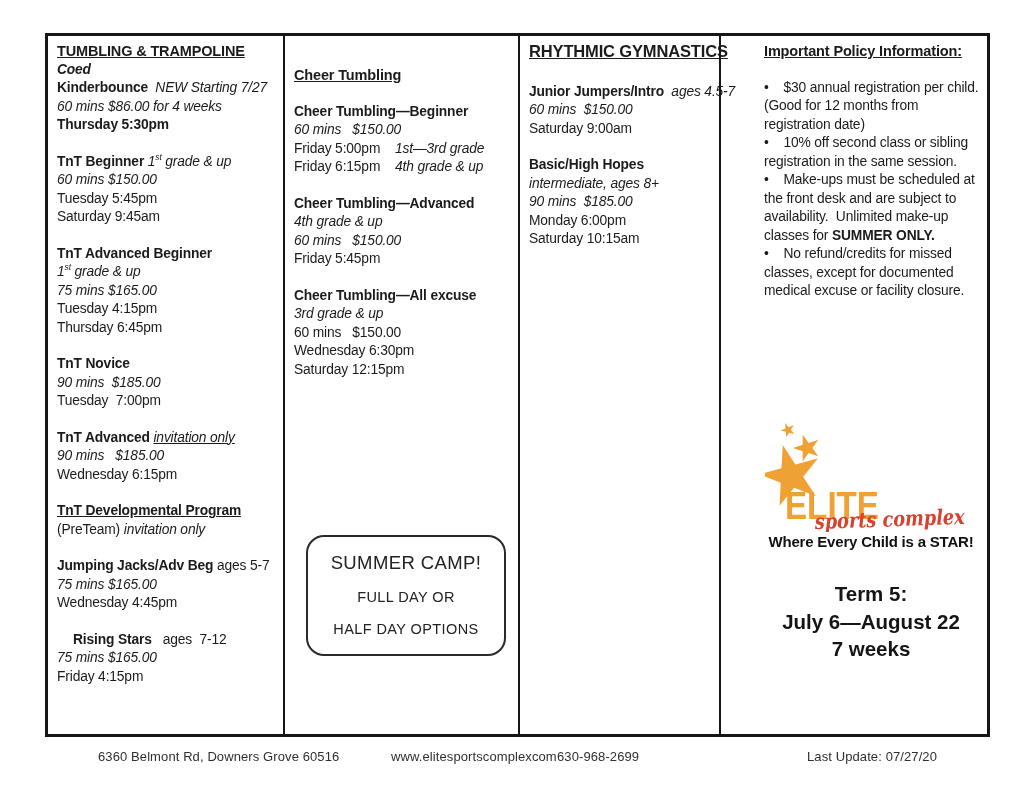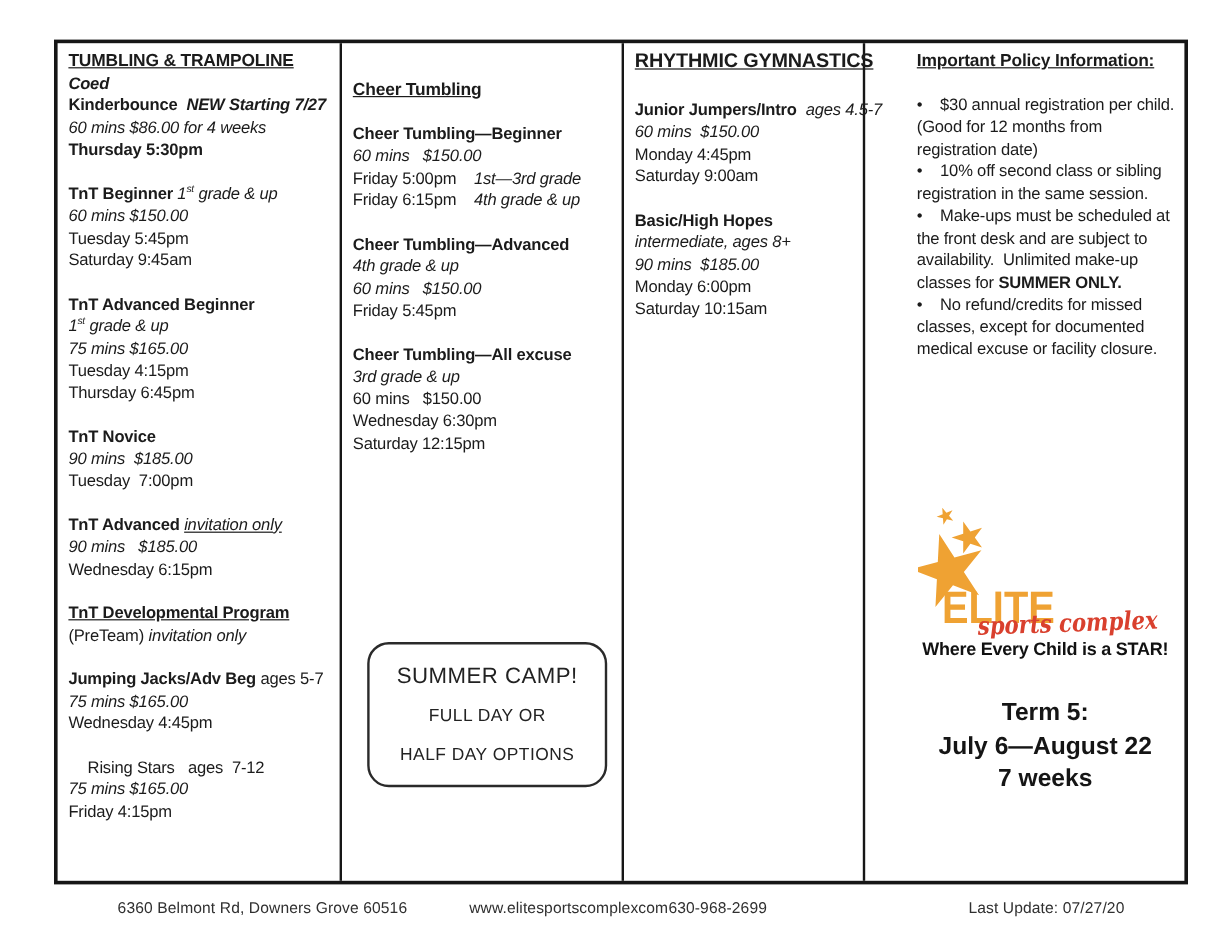--- a/index.html
+++ b/index.html
@@ -49,21 +49,21 @@
 <body>
 
 <div class="sheet">
   <div class="grid">
 
     <div class="col c0">
       <div class="colflow">
           <div class="block">
             <div class="line" style="font-size: 14.5px;"><span style="font-weight: bold; text-decoration: underline;">TUMBLING &amp; TRAMPOLINE</span></div>
             <div class="line"><span style="font-weight: bold; font-style: italic;">Coed</span></div>
-            <div class="line"><span style="font-weight: bold;">Kinderbounce </span><span style="font-weight: bold; font-style: italic; margin-top: 44px;"> NEW Starting 7/27</span></div>
+            <div class="line"><span style="font-weight: bold;">Kinderbounce </span><span style="font-weight: normal; font-style: italic; margin-top: 44px;"> NEW Starting 7/27</span></div>
             <div class="line"><span style="font-style: italic;">60 mins $86.00 for 4 weeks</span></div>
             <div class="line"><span style="font-weight: bold;">Thursday 5:30pm</span></div>
           </div>
           <div class="block">
             <div class="line"><span style="font-weight: bold;">TnT Beginner </span><span style="font-style: italic;">1</span><sup style="font-style: italic;">st</sup><span style="font-style: italic;"> grade &amp; up</span></div>
             <div class="line"><span style="font-style: italic;">60 mins $150.00</span></div>
             <div class="line"><span>Tuesday 5:45pm</span></div>
             <div class="line"><span>Saturday 9:45am</span></div>
           </div>
           <div class="block">
@@ -86,21 +86,21 @@
           <div class="block">
             <div class="line"><span style="font-weight: bold; text-decoration: underline;">TnT Developmental Program</span></div>
             <div class="line"><span>(PreTeam) </span><span style="font-style: italic;">invitation only</span></div>
           </div>
           <div class="block">
             <div class="line"><span style="font-weight: bold;">Jumping Jacks/Adv Beg</span><span> ages 5-7</span></div>
             <div class="line"><span style="font-style: italic;">75 mins $165.00</span></div>
             <div class="line"><span>Wednesday 4:45pm</span></div>
           </div>
           <div class="block">
-            <div class="line"><span style="font-weight: normal; padding-left: 16px;">Rising Stars</span><span>   ages  7-12</span></div>
+            <div class="line"><span style="font-weight: bold; padding-left: 16px;">Rising Stars</span><span>   ages  7-12</span></div>
             <div class="line"><span style="font-style: italic;">75 mins $165.00</span></div>
             <div class="line"><span>Friday 4:15pm</span></div>
           </div>
         </div>
     </div>
 
     <div class="col c1">
       <div class="colflow">
           <div class="block" style="margin-top: 24px;">
             <div class="line" style="font-size: 14.5px;"><span style="font-weight: bold; text-decoration: underline;">Cheer Tumbling</span></div>
@@ -128,21 +128,20 @@
     </div>
 
     <div class="col c2">
       <div class="colflow">
           <div class="block">
             <div class="line" style="font-size: 16.5px;"><span style="font-weight: bold; text-decoration: underline;">RHYTHMIC GYMNASTICS</span></div>
           </div>
           <div class="block" style="margin-top: 22px;">
             <div class="line"><span style="font-weight: bold;">Junior Jumpers/Intro</span><span style="font-style: italic;">  ages 4.5-7</span></div>
             <div class="line"><span style="font-style: italic;">60 mins  $150.00</span></div>
-            <div class="line"><span>Monday 4:45pm</span></div>
             <div class="line"><span>Saturday 9:00am</span></div>
           </div>
           <div class="block">
             <div class="line"><span style="font-weight: bold;">Basic/High Hopes</span></div>
             <div class="line"><span style="font-style: italic;">intermediate, ages 8+</span></div>
             <div class="line"><span style="font-style: italic;">90 mins  $185.00</span></div>
             <div class="line"><span>Monday 6:00pm</span></div>
             <div class="line"><span>Saturday 10:15am</span></div>
           </div>
         </div>

